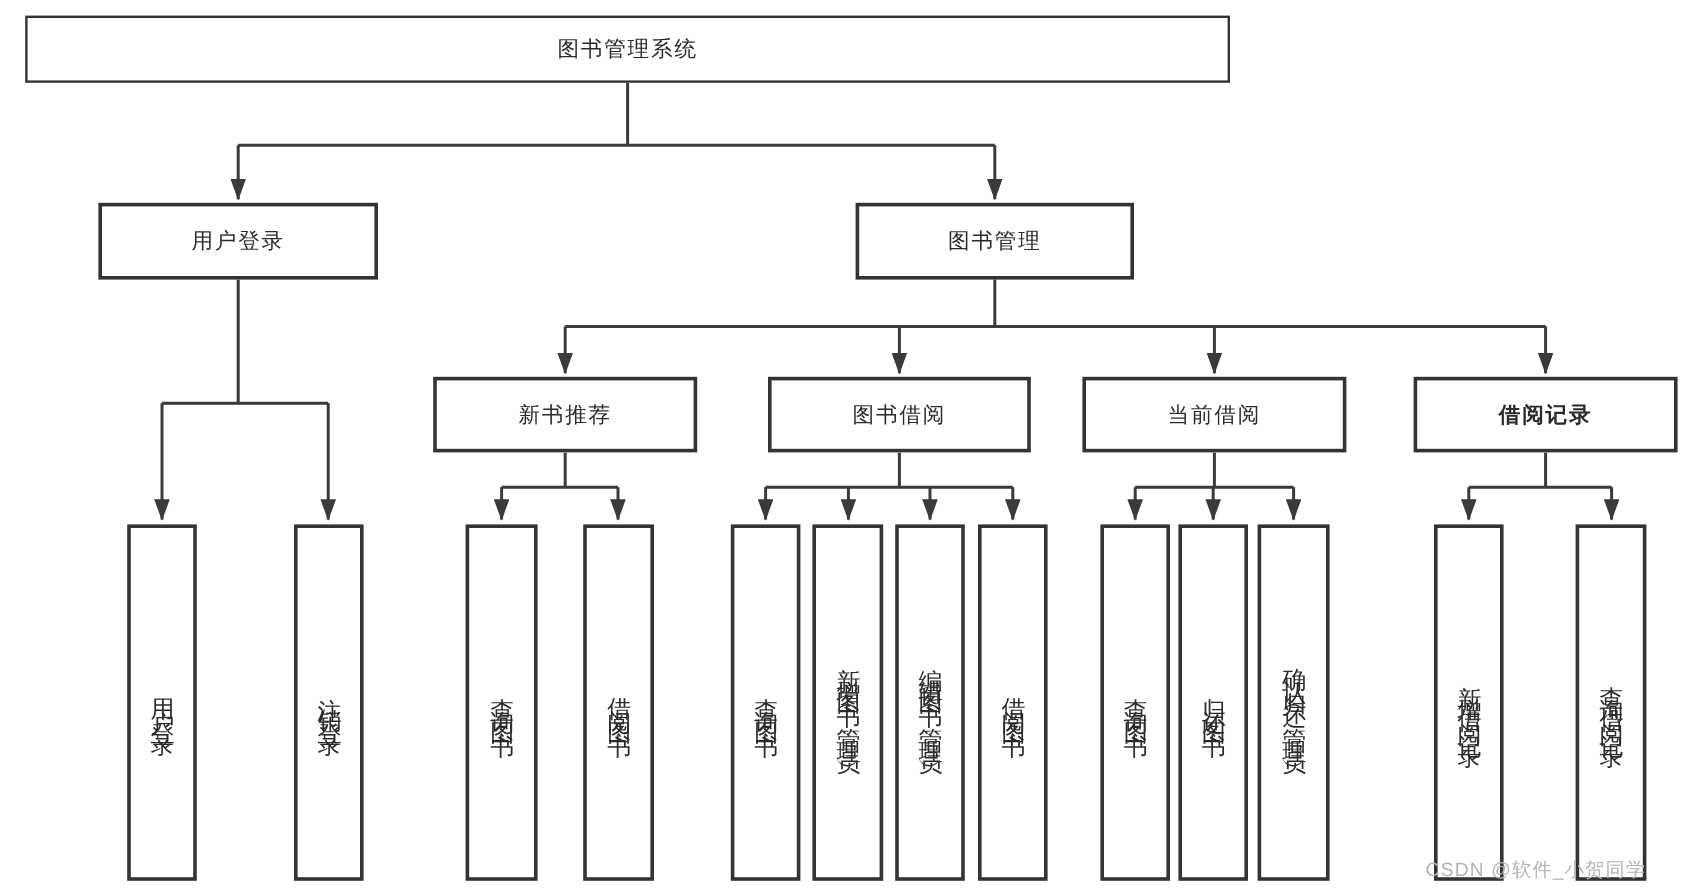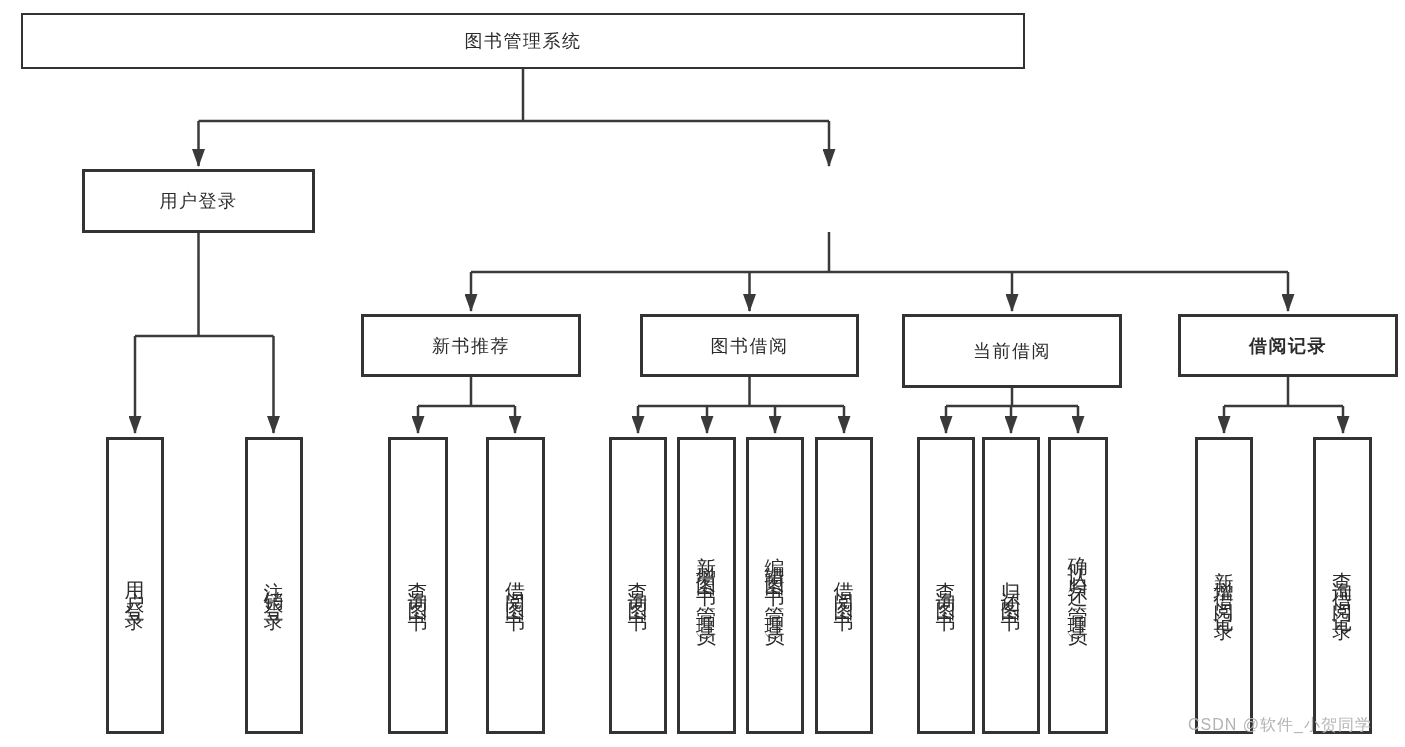--- a/index.html
+++ b/index.html
@@ -88,28 +88,31 @@
     <path d="M1343 406 V433" fill="none" stroke="#3a3a3a" stroke-width="2.5" marker-end="url(#arr)"></path>
   </svg>
 
   <div class="node hbox root" style="left:21px; top:13px; width:1004px; height:56px;">
     <span>图书管理系统</span>
   </div>
 
   <div class="node hbox" style="left:82px; top:169px; width:233px; height:64px;">
     <span>用户登录</span>
   </div>
+  <div class="node hbox" style="left:713px; top:169px; width:232px; height:64px;">
+    <span>图书管理</span>
+  </div>
 
   <div class="node hbox" style="left:361px; top:314px; width:220px; height:63px;">
     <span>新书推荐</span>
   </div>
   <div class="node hbox" style="left:640px; top:314px; width:219px; height:63px;">
     <span>图书借阅</span>
   </div>
-  <div class="node hbox" style="left:902px; top:314px; width:220px; height:74px;">
+  <div class="node hbox" style="left:902px; top:314px; width:220px; height:63px;">
     <span>当前借阅</span>
   </div>
   <div class="node hbox" style="left:1178px; top:314px; width:220px; height:63px;font-weight:bold;">
     <span>借阅记录</span>
   </div>
 
   <div class="node vbox" style="left:106px; top:437px; width:58px; height:297px;">
     <span class="vlabel">用户登录</span>
   </div>
   <div class="node vbox" style="left:245px; top:437px; width:58px; height:297px;">

